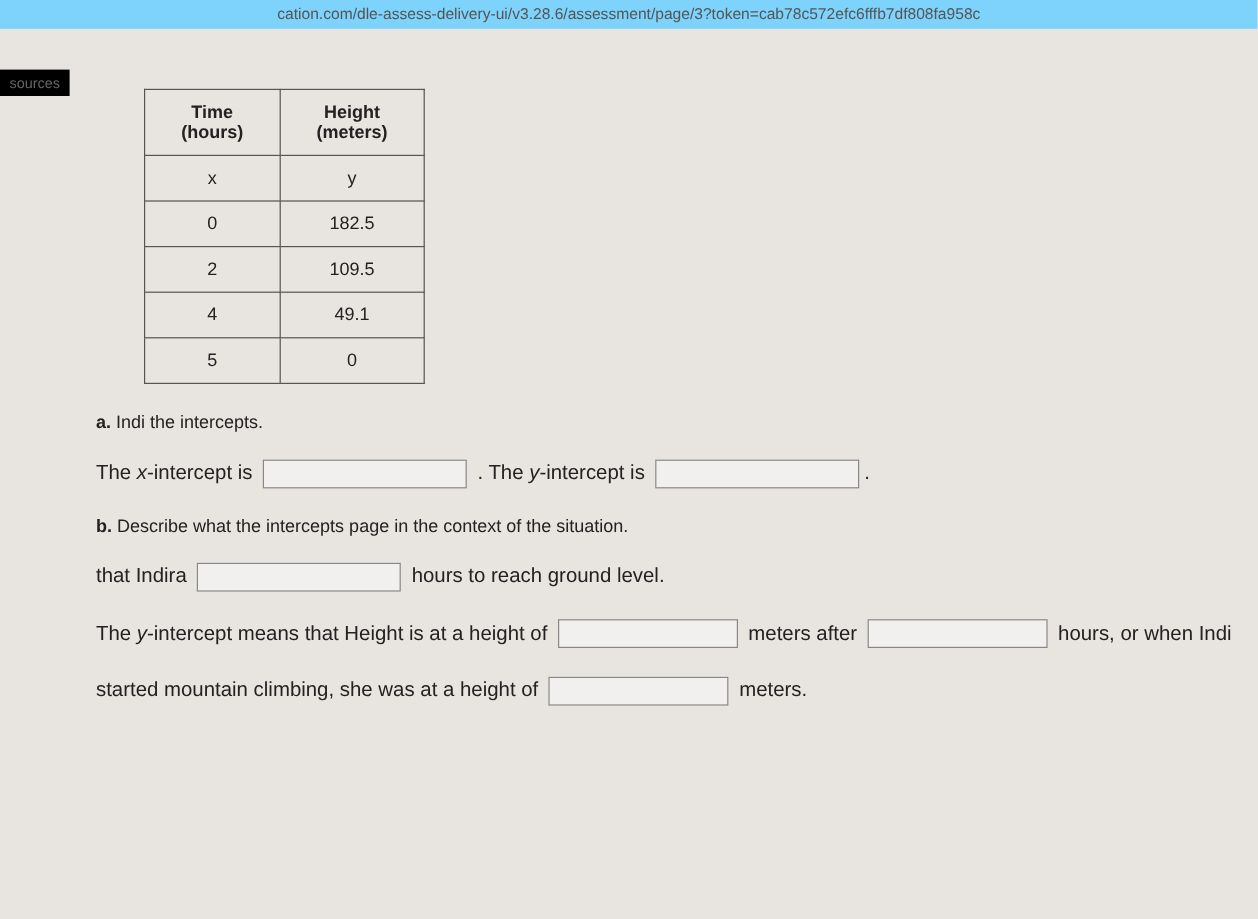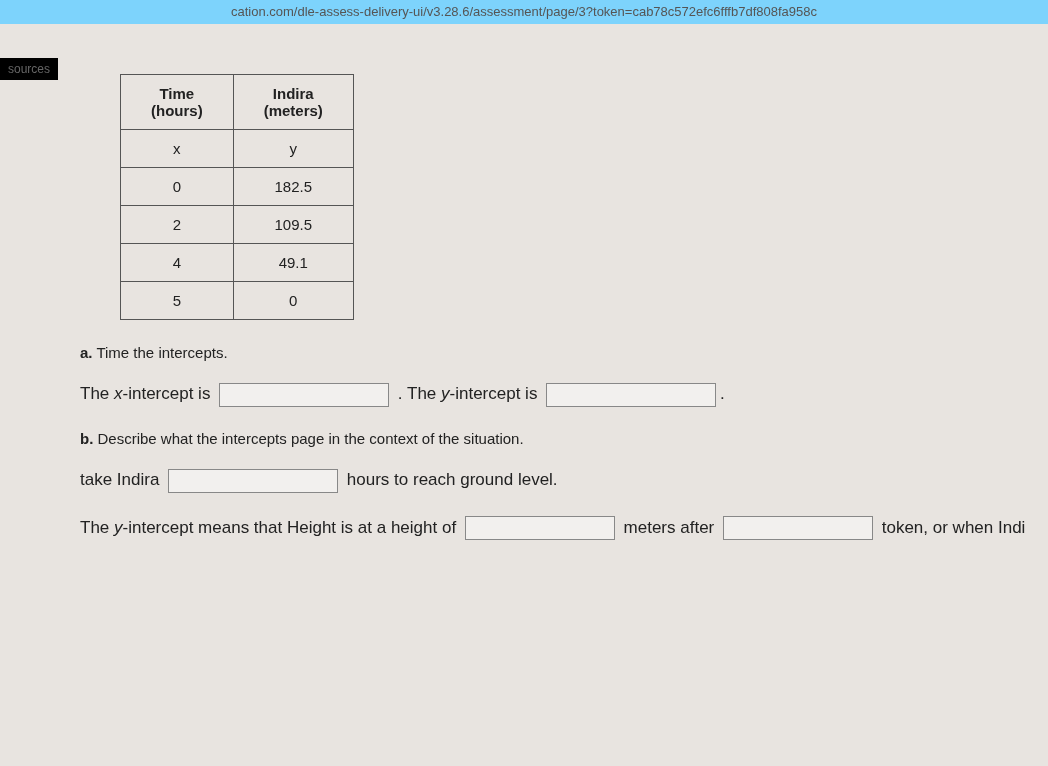--- a/index.html
+++ b/index.html
@@ -87,21 +87,21 @@
 <div class="content">
 
   <table class="data-table">
     <thead>
       <tr>
         <th>
           <div>Time</div>
           <div>(hours)</div>
         </th>
         <th>
-          <div>Indira</div>
+          <div>Height</div>
           <div>(meters)</div>
         </th>
       </tr>
     </thead>
     <tbody>
       <tr>
         <td>x</td>
         <td>y</td>
       </tr>
       <tr>
@@ -117,41 +117,46 @@
         <td>49.1</td>
       </tr>
       <tr>
         <td>5</td>
         <td>0</td>
       </tr>
     </tbody>
   </table>
 
   <p class="prompt">
-    <b>a.</b><span> Time the intercepts.</span>
+    <b>a.</b><span> Indi the intercepts.</span>
   </p>
 
   <p class="line row-flex">
     <span>The </span><span class="italic">x</span><span>-intercept is </span>
     <span class="box-input"></span>
     <span>. The </span><span class="italic">y</span><span>-intercept is </span>
     <span class="box-input"></span>.
   </p>
 
   <p class="prompt">
     <b>b.</b><span> Describe what the intercepts page in the context of the situation.</span>
   </p>
 
   <p class="line row-flex">
-    <span>take Indira </span>
+    <span>that Indira </span>
     <span class="box-input"></span>
     <span> hours to reach ground level.</span>
   </p>
 
   <p class="line row-flex">
     <span>The </span><span class="italic">y</span><span>-intercept means that Height is at a height of </span>
     <span class="box-input small"></span>
     <span> meters after </span>
     <span class="box-input small"></span>
-    <span> token, or when Indi</span>
+    <span> hours, or when Indi</span>
+  </p>
+  <p class="line row-flex">
+    <span>started mountain climbing, she was at a height of </span>
+    <span class="box-input small"></span>
+    <span> meters.</span>
   </p>
 
 </div>
 
 </body></html>

